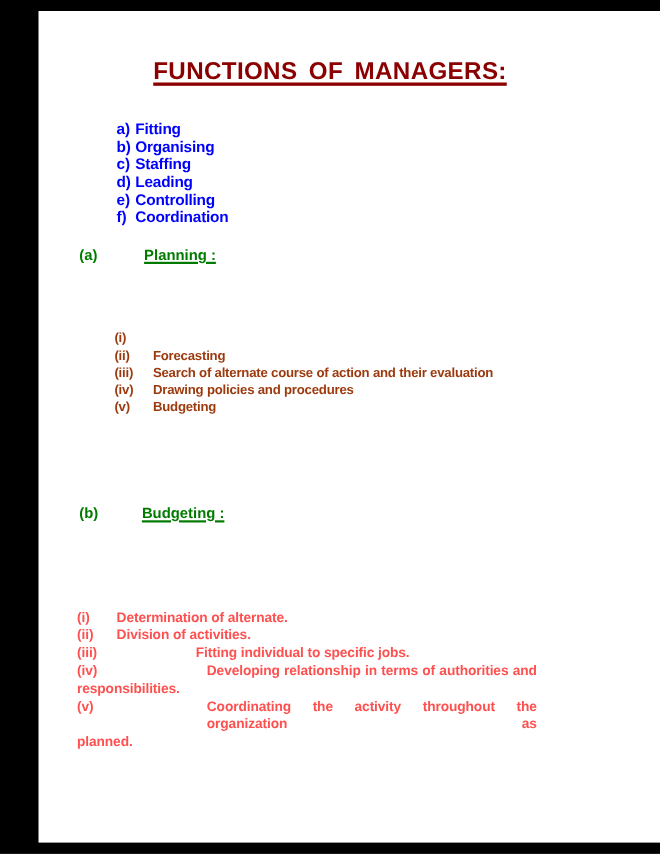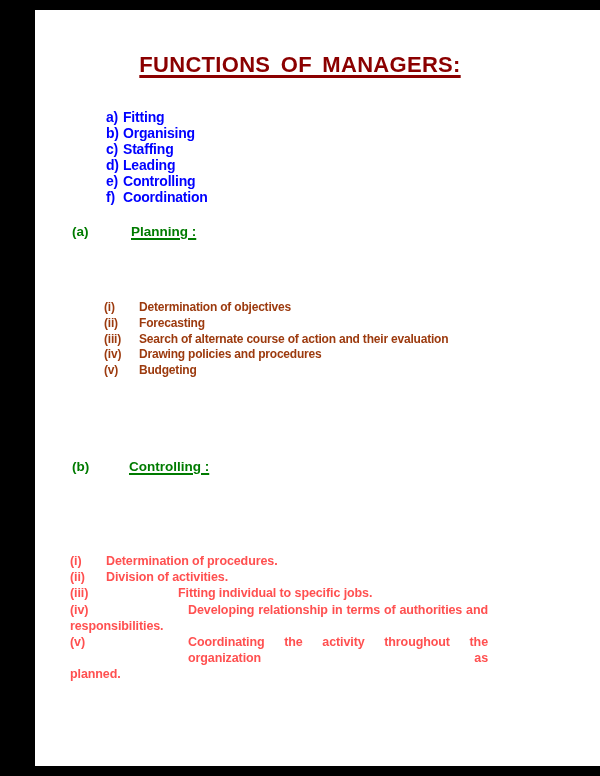--- a/index.html
+++ b/index.html
@@ -151,21 +151,20 @@
   </div>
 
   <div class="section-heading sec-a">
     <span class="num">(a)</span>
     <span class="label">Planning :</span>
   </div>
 
   <div class="planning-items">
     <div class="row">
       <span class="num">(i)</span>
-      <span>Determination of objectives</span>
     </div>
     <div class="row">
       <span class="num">(ii)</span>
       <span>Forecasting</span>
     </div>
     <div class="row">
       <span class="num">(iii)</span>
       <span>Search of alternate course of action and their evaluation</span>
     </div>
     <div class="row">
@@ -173,27 +172,27 @@
       <span>Drawing policies and procedures</span>
     </div>
     <div class="row">
       <span class="num">(v)</span>
       <span>Budgeting</span>
     </div>
   </div>
 
   <div class="section-heading sec-b">
     <span class="num">(b)</span>
-    <span class="label">Controlling :</span>
+    <span class="label">Budgeting :</span>
   </div>
 
   <div class="organising-items">
     <div class="row">
       <span class="num">(i)</span>
-      <span>Determination of procedures.</span>
+      <span>Determination of alternate.</span>
     </div>
     <div class="row">
       <span class="num">(ii)</span>
       <span>Division of activities.</span>
     </div>
     <div class="row">
       <span class="num">(iii)</span>
       <span class="tab">Fitting individual to specific jobs.</span>
     </div>
     <div class="row">

